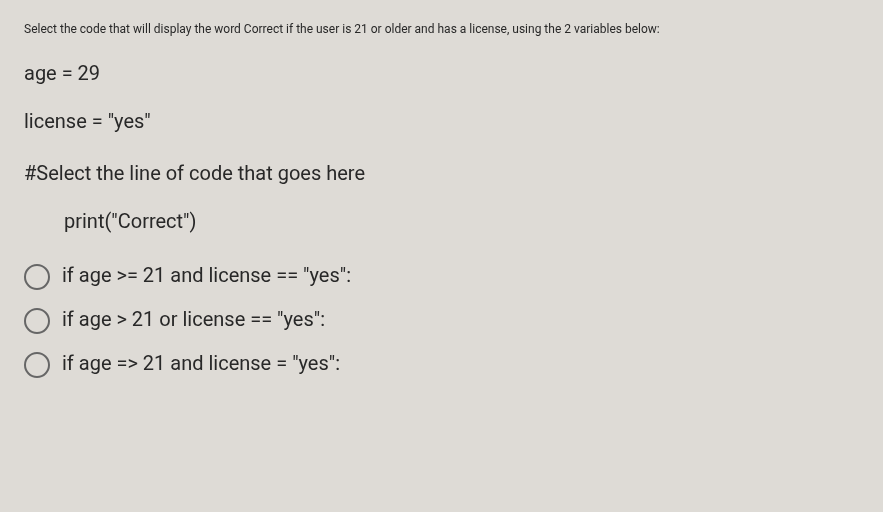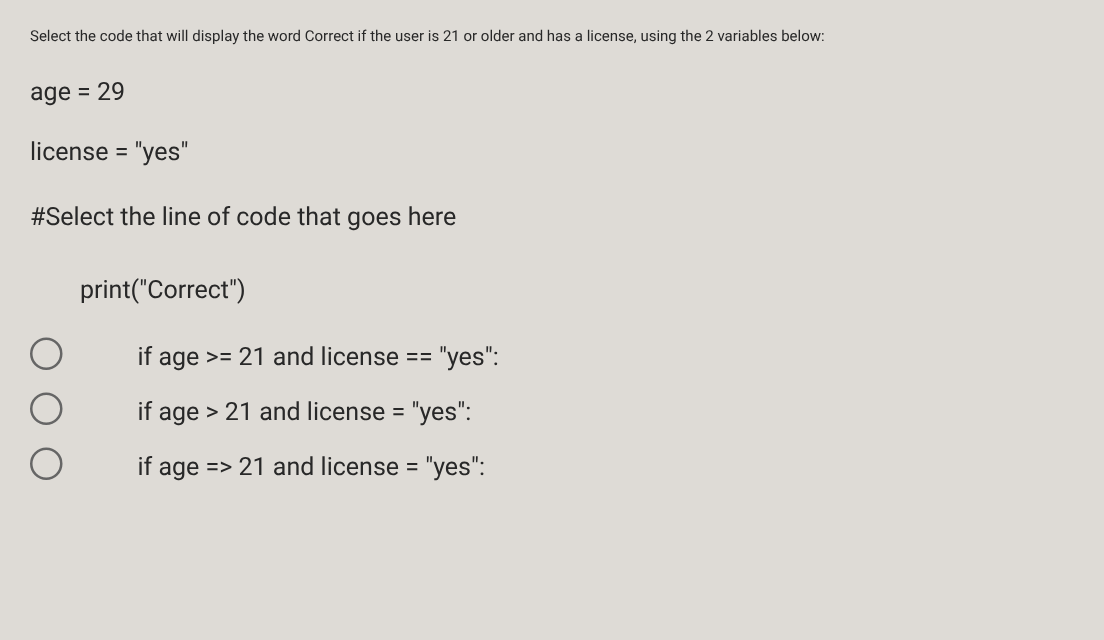--- a/index.html
+++ b/index.html
@@ -19,37 +19,36 @@
       margin-bottom: 20px;
     }
     .code-line {
       font-size: 20px;
       font-weight: 400;
       margin: 18px 0;
     }
     .comment-line {
       font-size: 20px;
       font-weight: 400;
-      margin: 22px 0 28px 0;
+      margin: 22px 0 18px 0;
     }
     .indented {
       margin-left: 40px;
       font-size: 20px;
       font-weight: 400;
       margin-top: 18px;
       margin-bottom: 24px;
     }
     .options {
       margin-top: 10px;
     }
     .option {
       display: flex;
-      align-items: flex-start;
+      align-items: flex-end;
       margin: 14px 0;
-      gap: 48px;
     }
     .radio {
       width: 22px;
       height: 22px;
       border: 2px solid #666;
       border-radius: 50%;
       background: transparent;
       margin-right: 12px;
       flex-shrink: 0;
       cursor: pointer;
@@ -69,19 +68,19 @@
 <div class="comment-line">#Select the line of code that goes here</div>
 <div class="indented">print("Correct")</div>
 
 <div class="options">
   <div class="option">
     <div class="radio"></div>
     <div class="option-label">if age &gt;= 21 and license == "yes":</div>
   </div>
   <div class="option">
     <div class="radio"></div>
-    <div class="option-label">if age &gt; 21 and license = "yes":</div>
+    <div class="option-label">if age &gt; 21 or license == "yes":</div>
   </div>
   <div class="option">
     <div class="radio"></div>
     <div class="option-label">if age =&gt; 21 and license = "yes":</div>
   </div>
 </div>
 
 </body></html>

